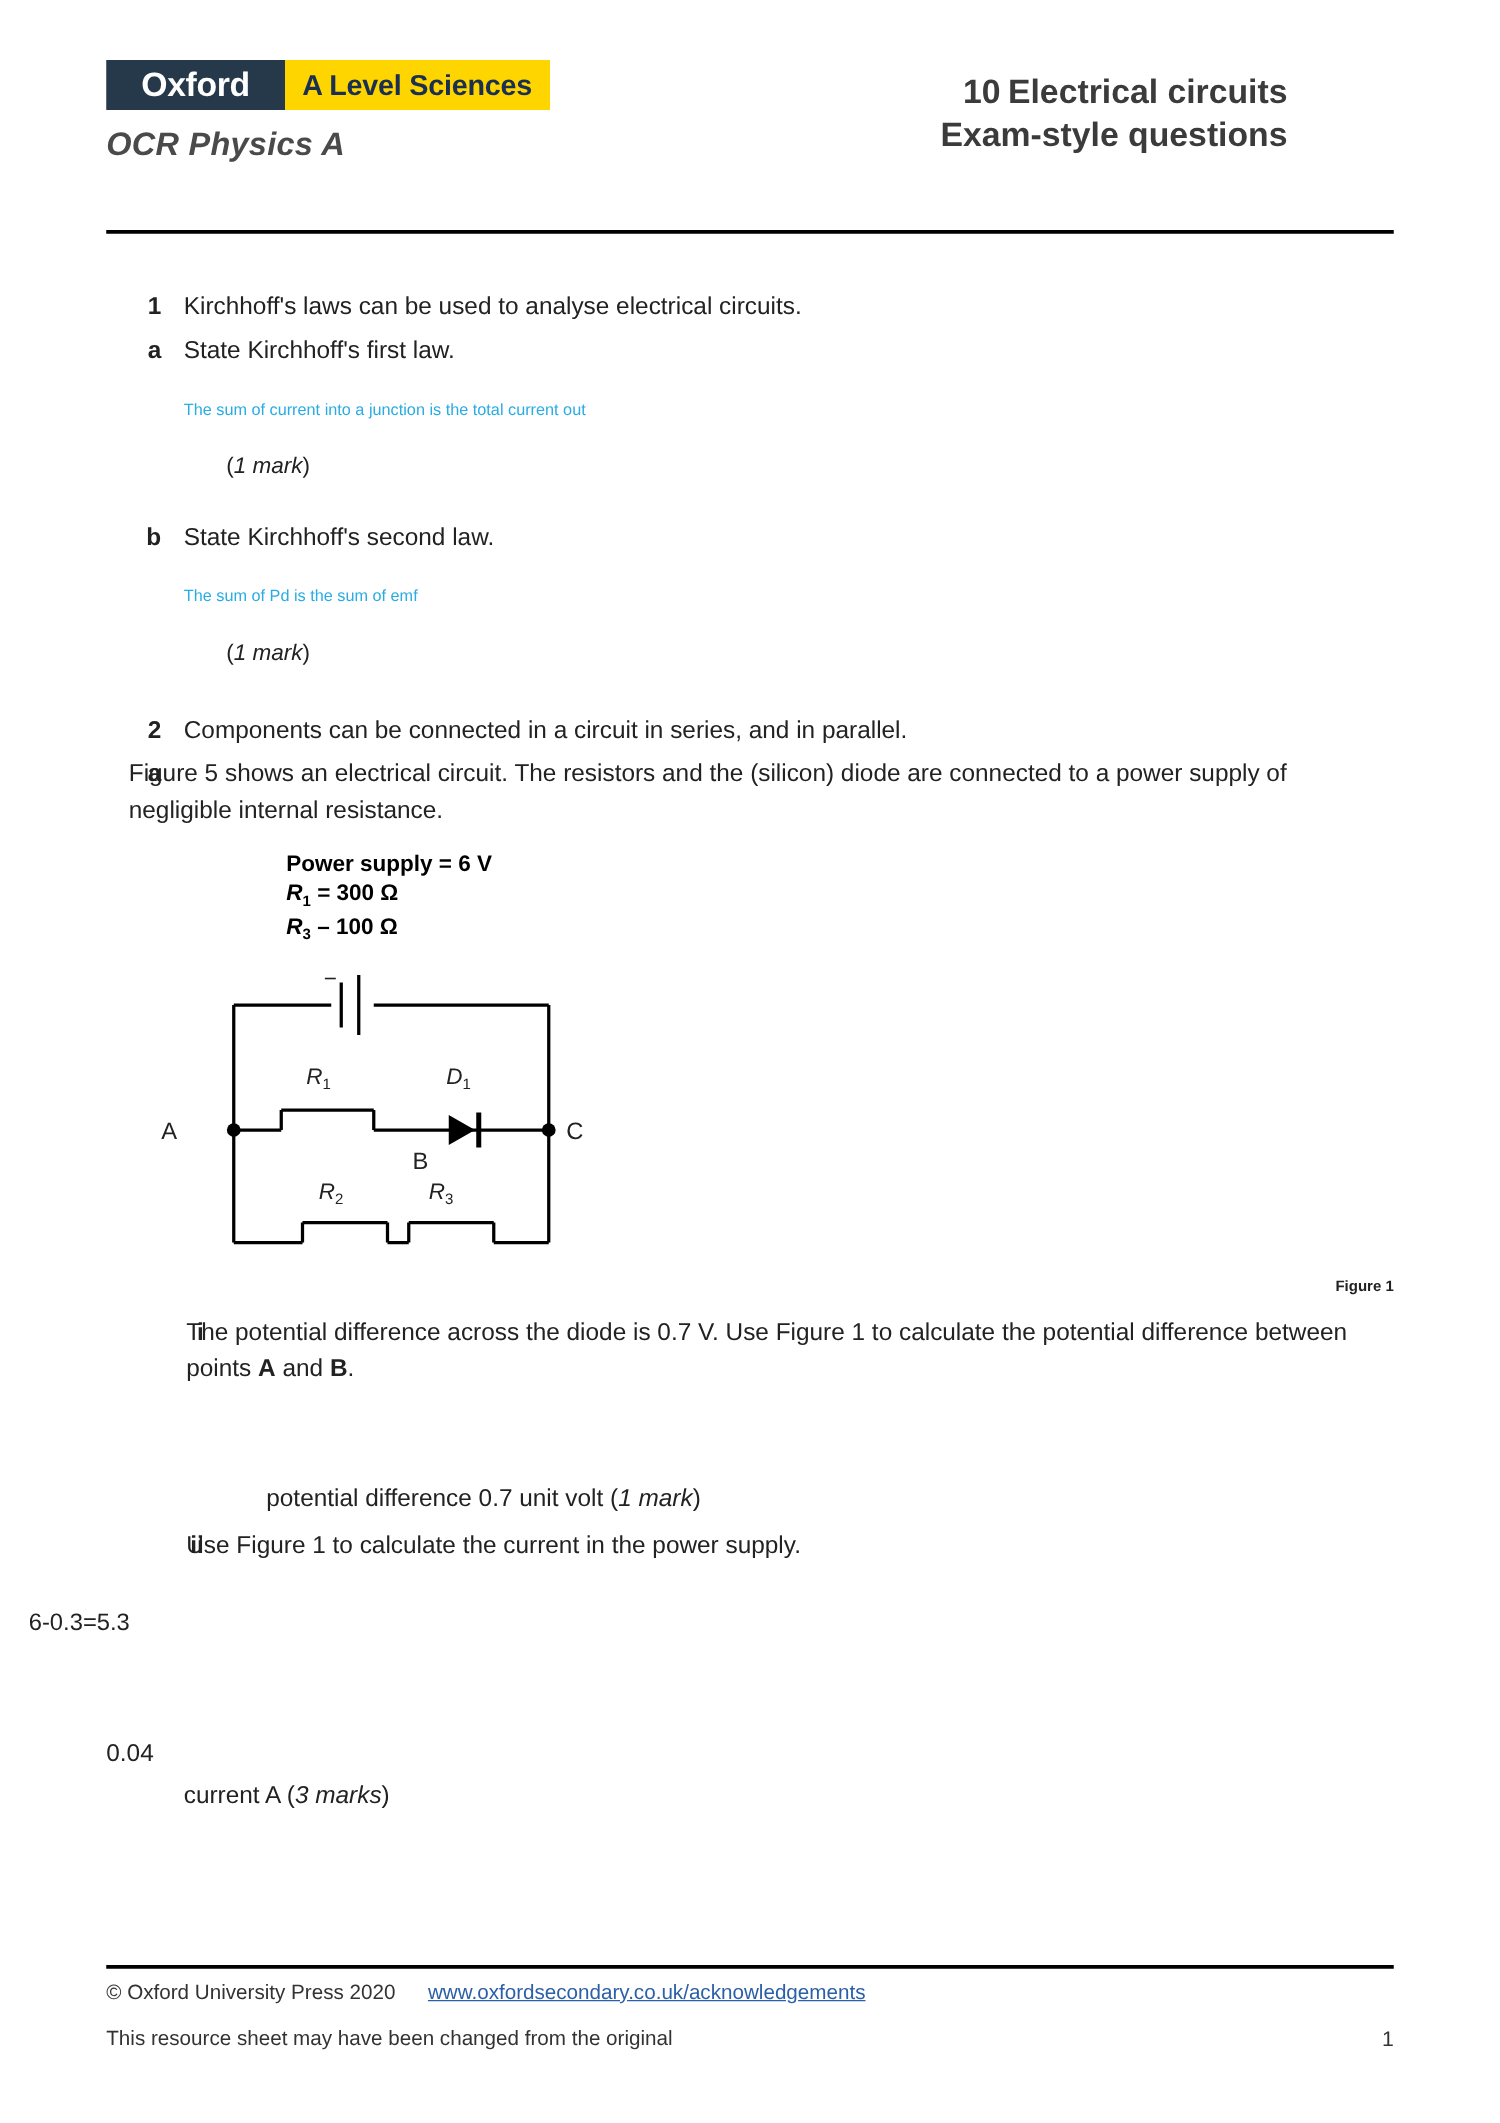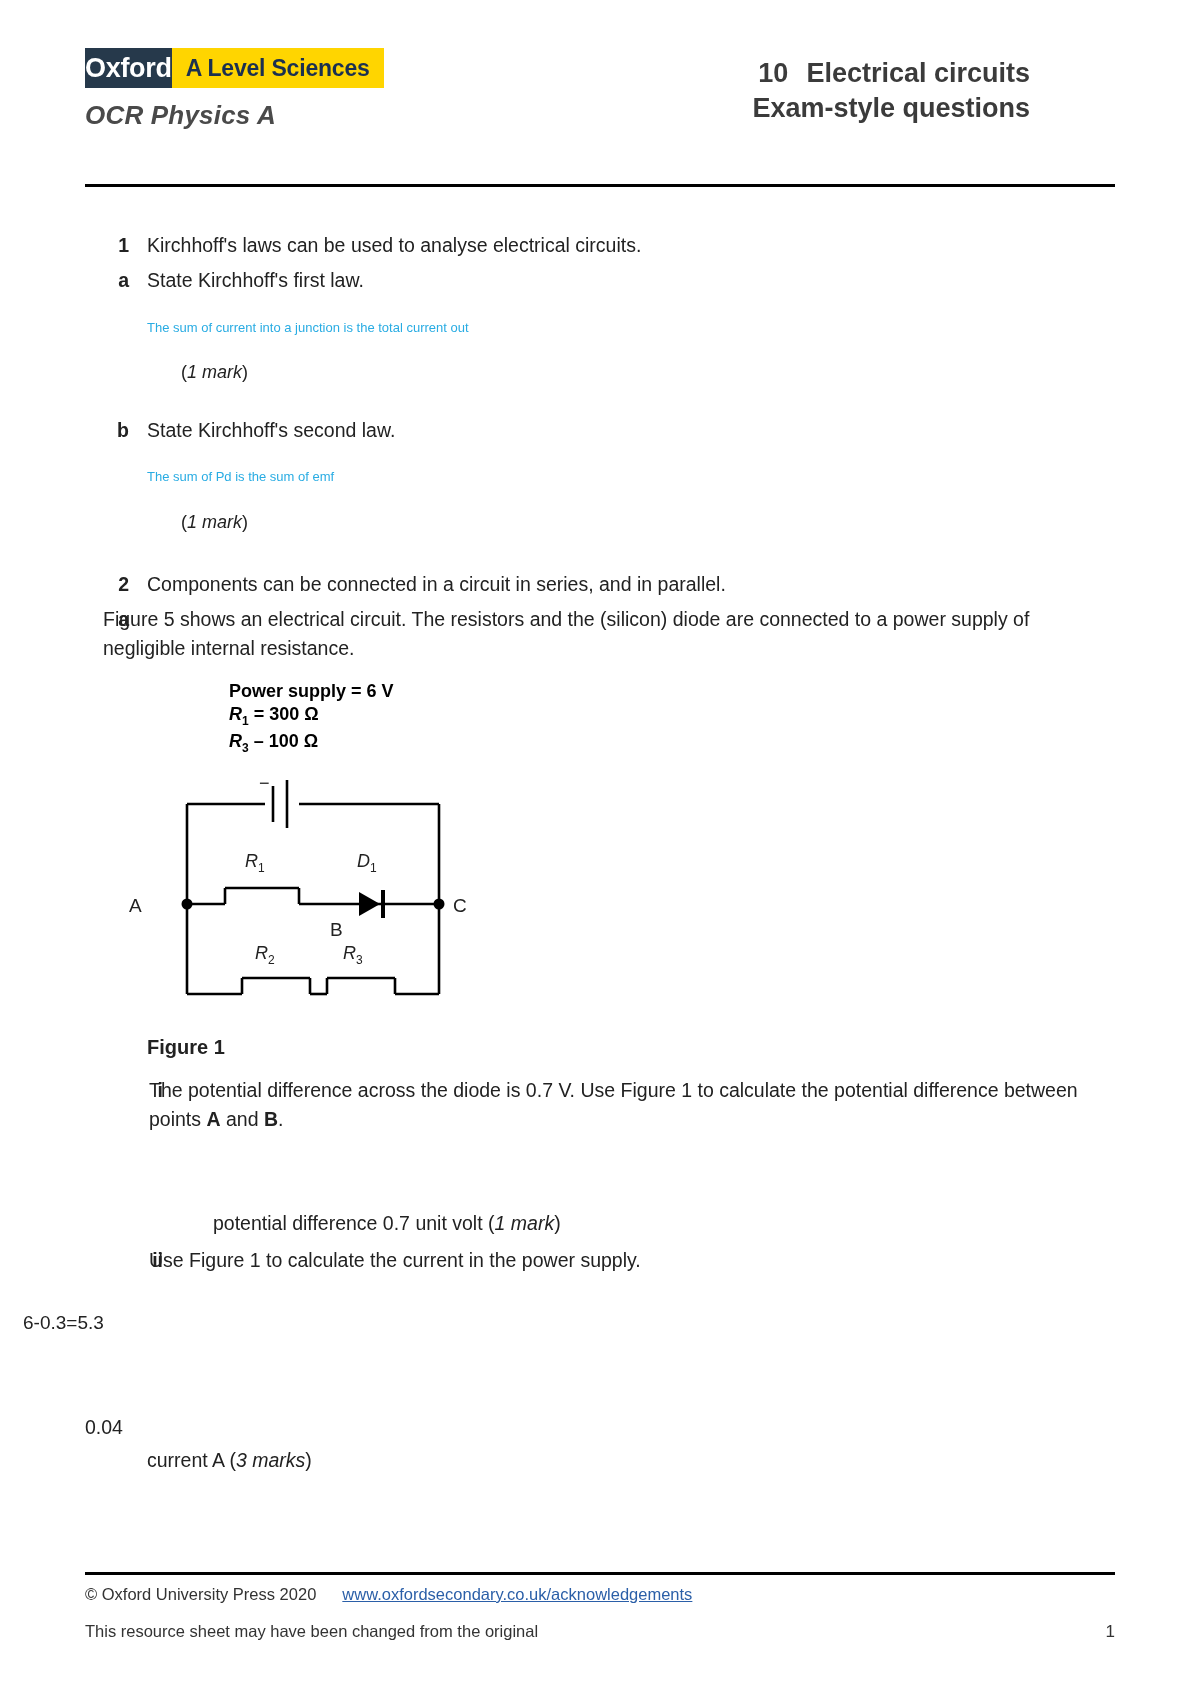--- a/index.html
+++ b/index.html
@@ -33,21 +33,21 @@
     display: inline-flex;
     align-items: stretch;
     height: 40px;
   }
   .logo-oxford {
     background: #26394b;
     color: #ffffff;
     font-size: 27px;
     font-weight: bold;
     line-height: 40px;
-    padding: 0 0;
+    padding: 0 28px;
     letter-spacing: -0.3px;
   }
   .logo-alevel {
     background: #ffd500;
     color: #1b3050;
     font-size: 23px;
     font-weight: bold;
     line-height: 40px;
     padding: 0 14px;
     letter-spacing: -0.2px;
@@ -63,21 +63,21 @@
   .header-right {
     position: absolute;
     right: 85px;
     top: 56px;
     text-align: right;
     color: #3b3b3b;
     font-size: 27px;
     font-weight: bold;
     line-height: 1.28;
   }
-  .header-right .title-line1 .num { margin-right: 18px; }
+  .header-right .title-line1 .num { margin-right: 6px; }
   .rule {
     border: 0;
     border-top: 3px solid #000;
     margin: 16px 0 0 0;
   }
 
   
   .content {
     padding-top: 28px;
     font-size: 19.5px;
@@ -139,23 +139,24 @@
 
   .circuit {
     position: relative;
     width: 400px;
     height: 250px;
     margin-left: 0px;
     margin-top: 8px;
   }
   .figure-caption {
     font-weight: bold;
-    font-size: 20px;
-    margin-top: 18px;
+    font-size: 12px;
+    margin-top: 6px;
     margin-left: 0px;
+    text-align: right;
   }
 
   .work {
     font-size: 19px;
     margin-top: 34px;
     margin-left: -62px;
     line-height: 1.45;
   }
   .work-line { white-space: pre-wrap; }
 

